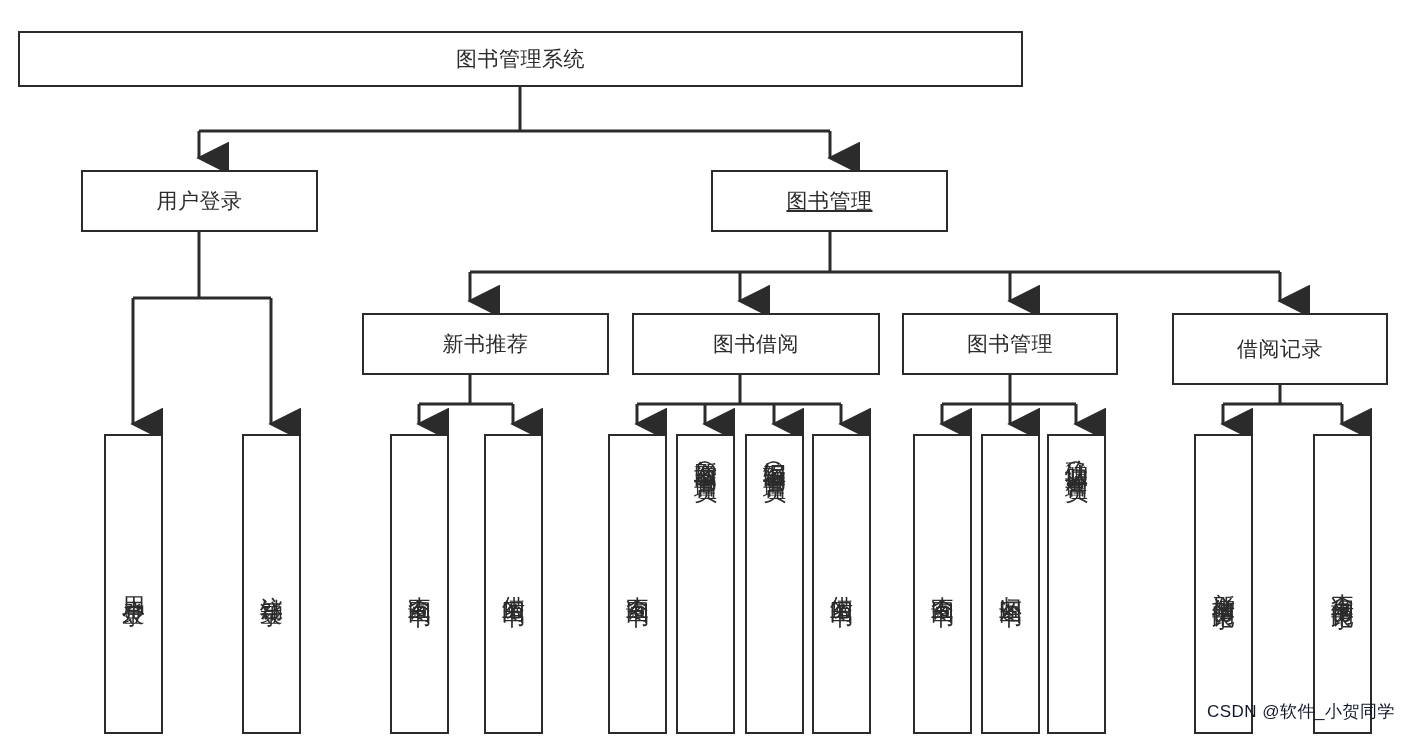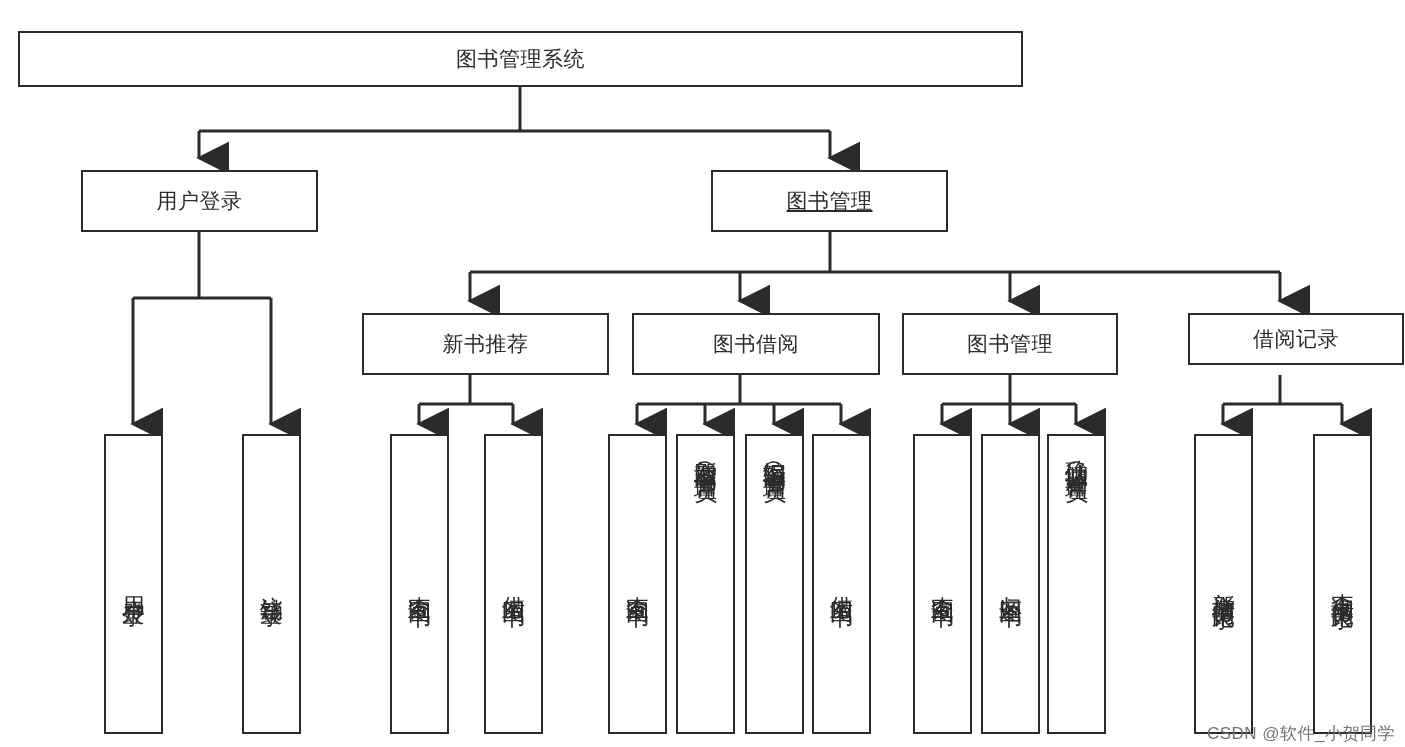--- a/index.html
+++ b/index.html
@@ -62,23 +62,23 @@
   .node.v.topalign .lbl {
     margin-top: 0;
   }
   .node.v.mid {
     align-items: center;
     padding-top: 0;
   }
   #watermark {
     position: absolute;
     right: 10px;
-    bottom: 2px;
+    bottom: 24px;
     font-size: 17px;
-    color: #737373;
+    color: #0f172a;
     white-space: nowrap;
     letter-spacing: 0.5px;
   }
 </style>
 </head>
 <body>
 
 <div id="canvas">
 
   <svg class="wires" viewBox="0 0 1405 747">
@@ -149,21 +149,21 @@
   </div>
 
   <div class="node h" style="left:632px; top:313px; width:248px; height:62px;">
     <span class="lbl">图书借阅</span>
   </div>
 
   <div class="node h" style="left:902px; top:313px; width:216px; height:62px;">
     <span class="lbl">图书管理</span>
   </div>
 
-  <div class="node h" style="left:1172px; top:313px; width:216px; height:52px;margin-left:16px;">
+  <div class="node h" style="left:1172px; top:313px; width:216px; height:72px;">
     <span class="lbl">借阅记录</span>
   </div>
 
   <div class="node v mid" style="left:104px; top:434px; width:59px; height:300px;">
     <span class="lbl">用户登录</span>
   </div>
 
   <div class="node v mid" style="left:242px; top:434px; width:59px; height:300px;">
     <span class="lbl">注销登录</span>
   </div>

